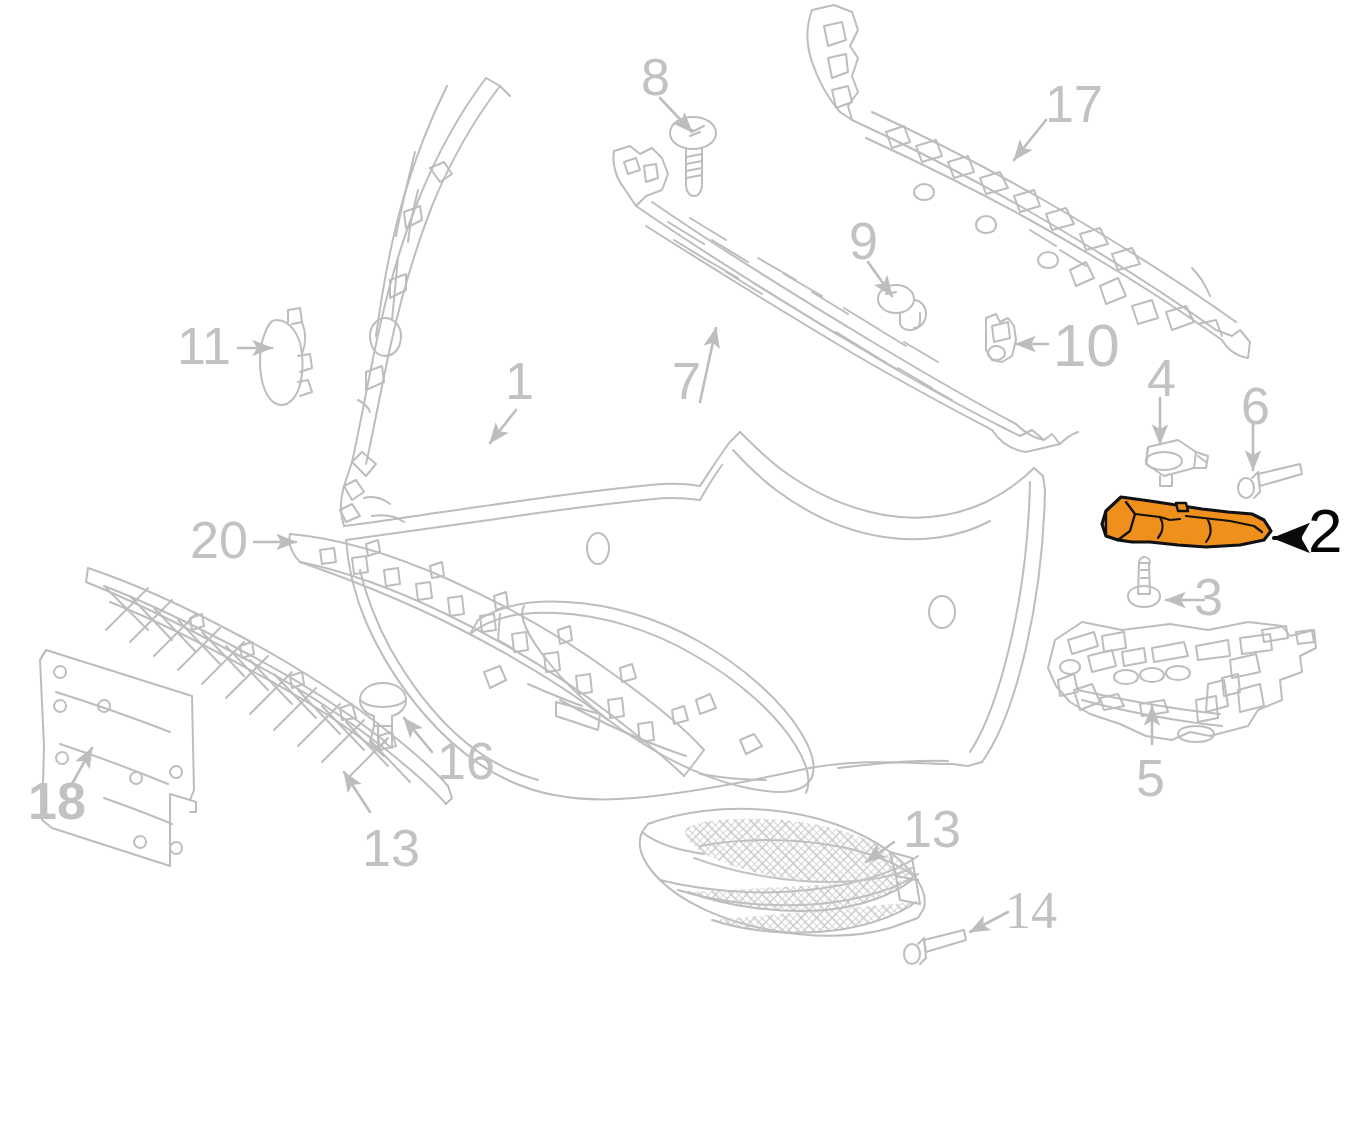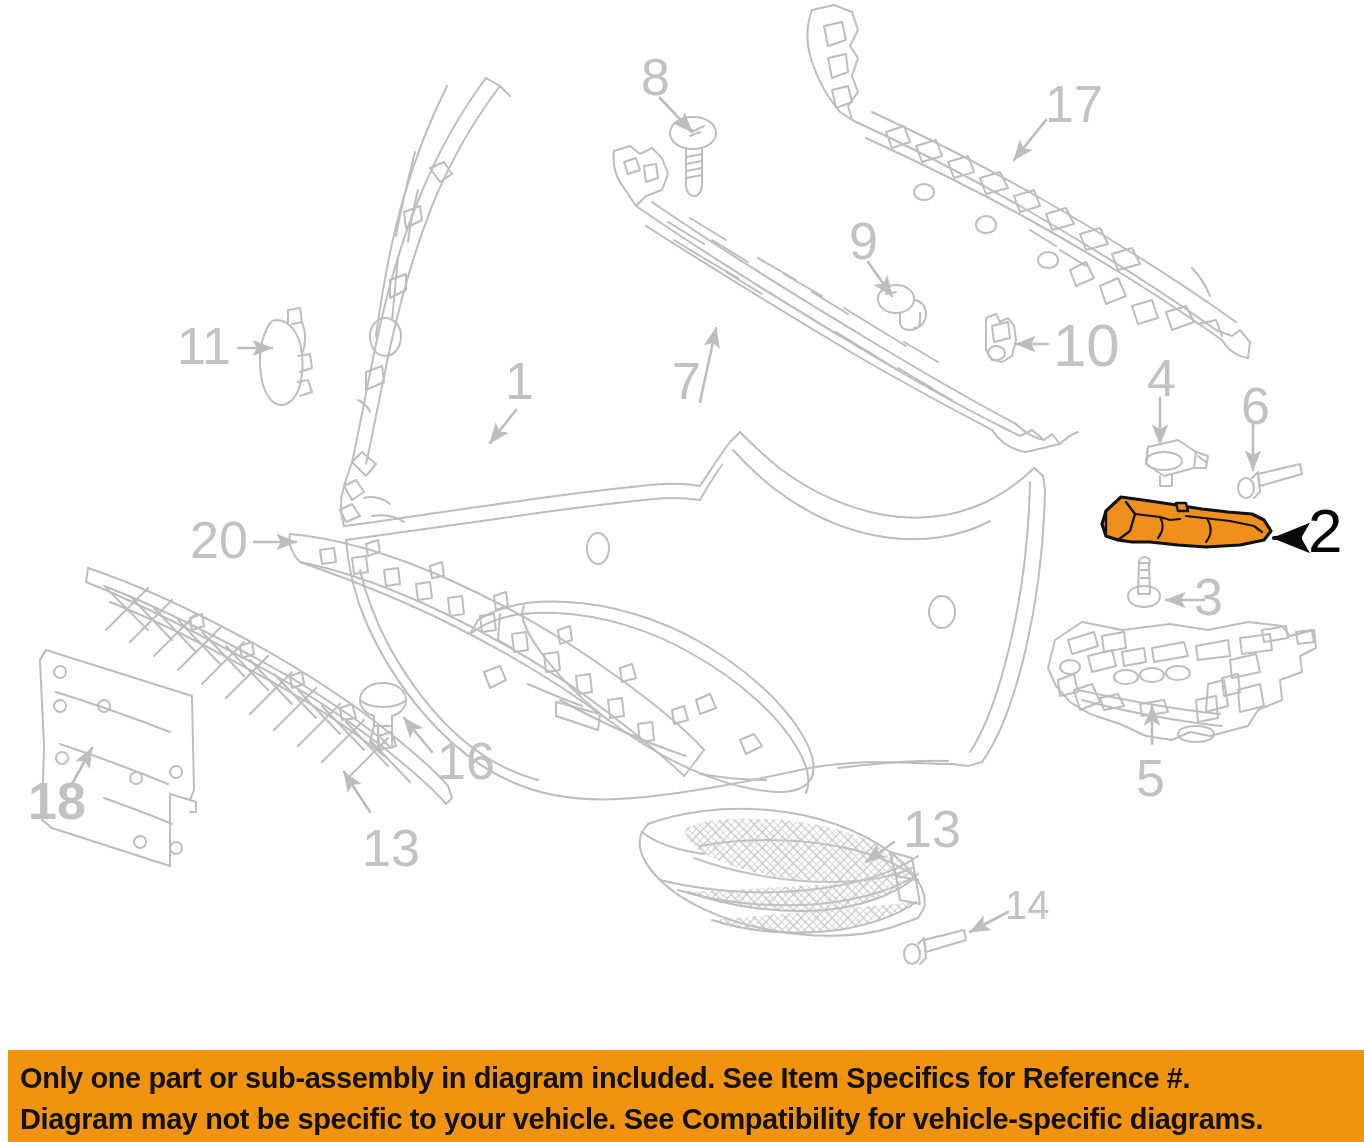--- a/index.html
+++ b/index.html
@@ -475,24 +475,20 @@
   <div class="callout" style="left:1147px; top:352px;  font-size:52px;">4</div>
   <div class="callout" style="left:1136px; top:752px;  font-size:52px;">5</div>
   <div class="callout" style="left:1241px; top:380px;  font-size:52px;">6</div>
   <div class="callout" style="left:672px;  top:355px;  font-size:52px;">7</div>
   <div class="callout" style="left:641px;  top:51px;   font-size:52px;">8</div>
   <div class="callout" style="left:849px;  top:215px;  font-size:52px;">9</div>
   <div class="callout" style="left:1053px; top:316px;  font-size:60px;">10</div>
   <div class="callout" style="left:177px;  top:320px;  font-size:52px;text-align:right;">11</div>
   <div class="callout" style="left:190px;  top:514px;  font-size:52px;">20</div>
   <div class="callout" style="left:903px;  top:803px;  font-size:52px;">13</div>
-  <div class="callout" style="left:1005px; top:885px;  font-size:40px;">14</div>
+  <div class="callout" style="left:1005px; top:885px;  font-size:52px;font-family:Liberation Serif, serif;">14</div>
   <div class="callout" style="left:362px;  top:822px;  font-size:52px;">13</div>
   <div class="callout" style="left:437px;  top:735px;  font-size:52px;">16</div>
   <div class="callout" style="left:1045px; top:78px;   font-size:52px;text-align:right;">17</div>
   <div class="callout" style="left:28px;   top:775px;  font-size:52px;font-weight:bold;">18</div>
 
-  <div id="disclaimer-banner">
-    <span class="line">Only one part or sub-assembly in diagram included. See Item Specifics for Reference #.</span>
-    <span class="line">Diagram may not be specific to your vehicle. See Compatibility for vehicle-specific diagrams.</span>
-  </div>
 
 </div>
 
 </body></html>

